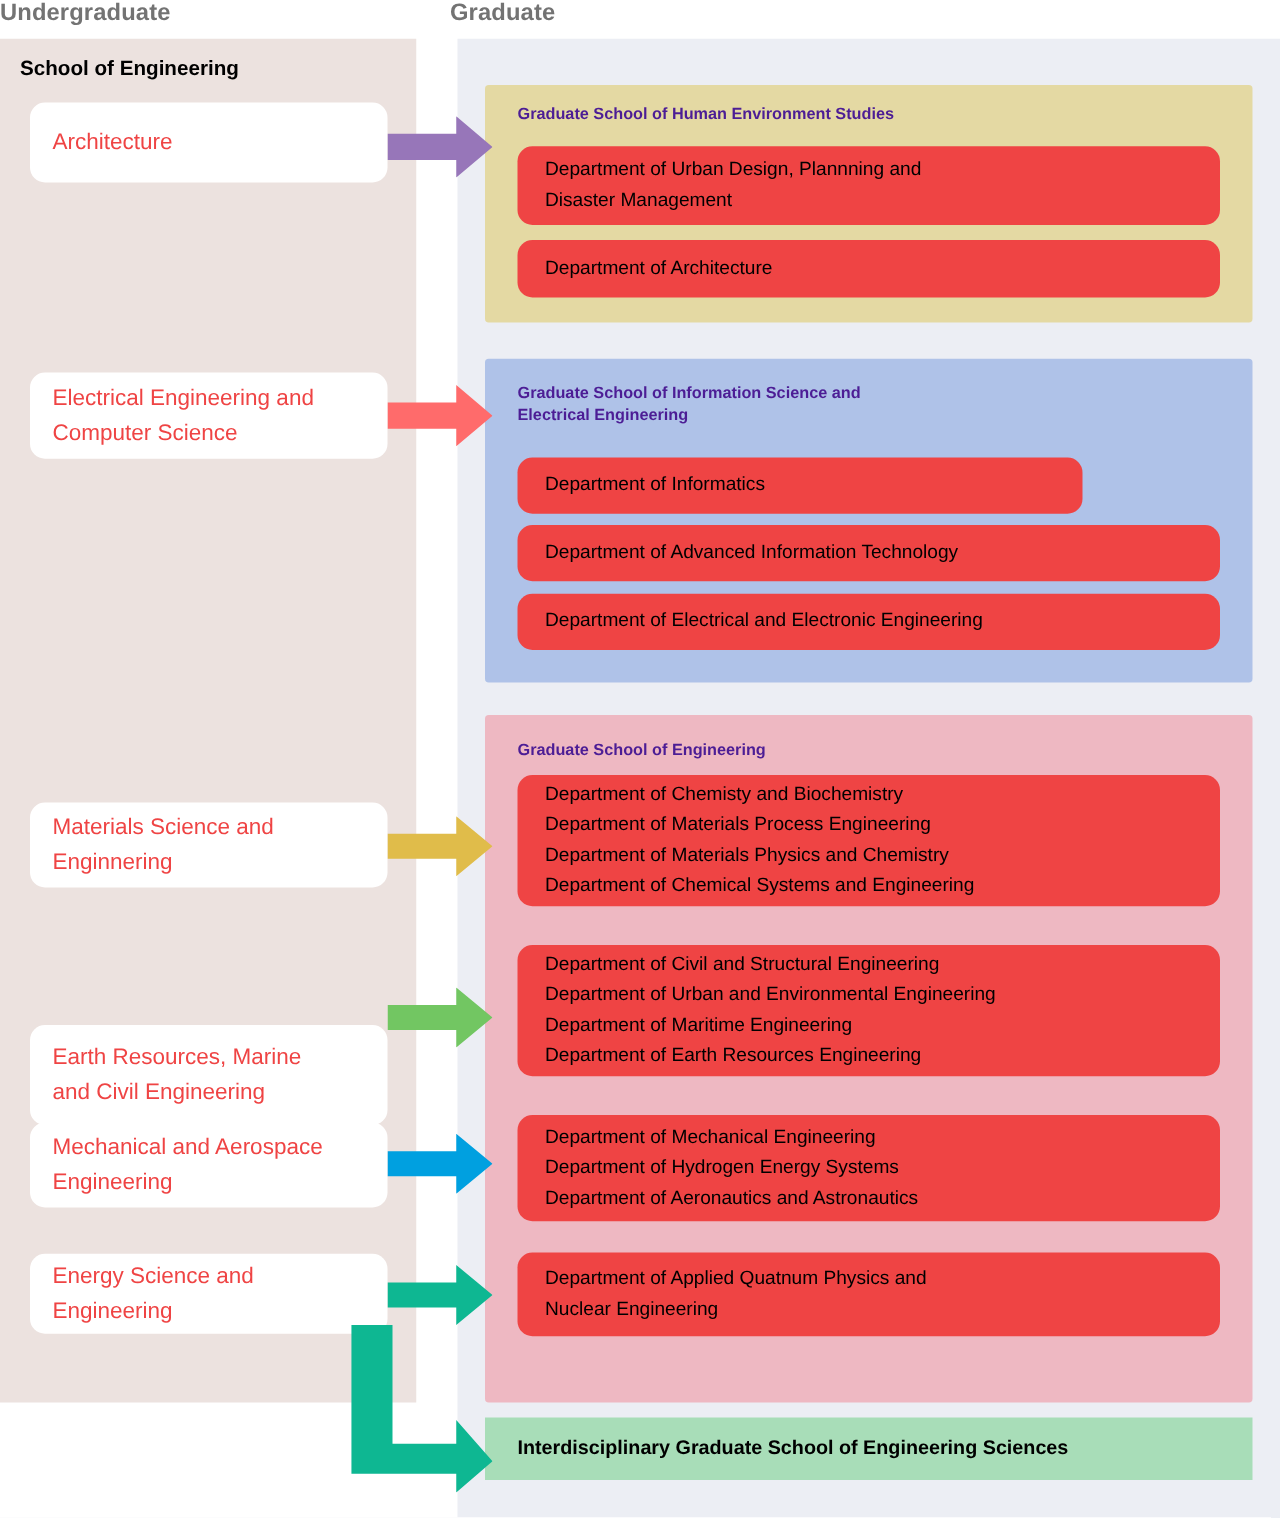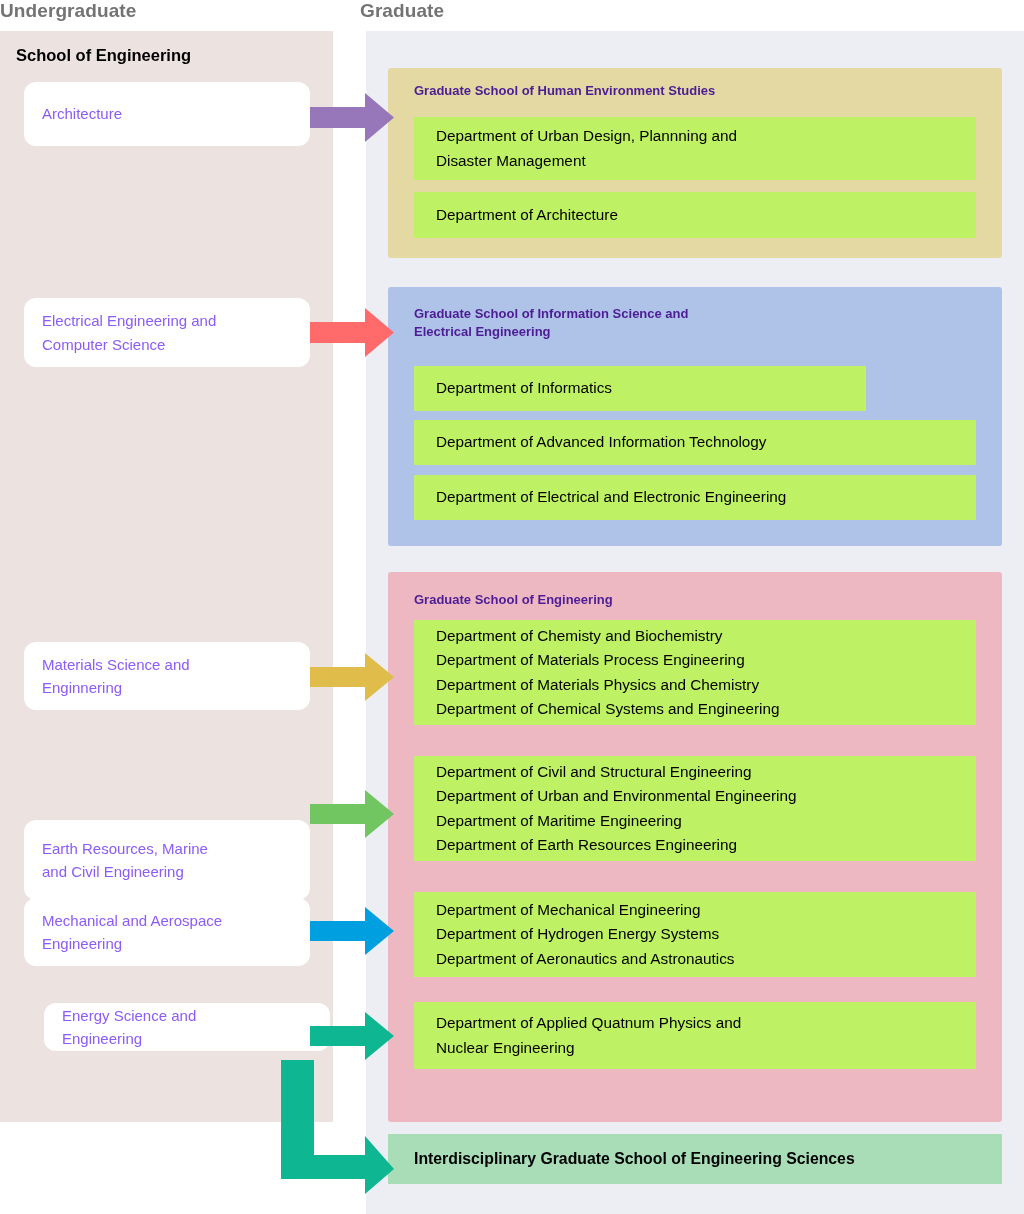--- a/index.html
+++ b/index.html
@@ -67,23 +67,23 @@
     left: 24px;
     width: 286px;
     background: #ffffff;
     border-radius: 12px;
     box-sizing: border-box;
     padding: 0 18px;
     display: flex;
     align-items: center;
   }
   .ug-card .ug-text {
-    font-size: 15px;
+    font-size: 18px;
     line-height: 1.55;
-    color: #8b5cf6;
+    color: #ef4444;
     white-space: pre-line;
   }
 
   
   .grad-group {
     position: absolute;
     left: 388px;
     width: 614px;
     border-radius: 3px;
     box-sizing: border-box;
@@ -92,22 +92,22 @@
     position: absolute;
     left: 26px;
     font-size: 13px;
     font-weight: bold;
     color: #4c1d95;
     line-height: 1.42;
     white-space: pre-line;
   }
   .dept-card {
     position: absolute;
-    background: #bef264;
-    border-radius: 1px;
+    background: #ef4444;
+    border-radius: 12px;
     box-sizing: border-box;
     padding: 0 22px;
     display: flex;
     align-items: center;
   }
   .dept-card .dept-text {
     font-size: 15.3px;
     line-height: 1.57;
     color: #000;
     white-space: pre-line;
@@ -168,21 +168,21 @@
   <div class="ug-card" style="top:780px; height:80px;margin-top:40px;">
     <span class="ug-text">Earth Resources, Marine
 and Civil Engineering</span>
   </div>
 
   <div class="ug-card" style="top:898px; height:68px;">
     <span class="ug-text">Mechanical and Aerospace
 Engineering</span>
   </div>
 
-  <div class="ug-card" style="top:1003px; height:48px;margin-left:20px;">
+  <div class="ug-card" style="top:1003px; height:64px;">
     <span class="ug-text">Energy Science and
 Engineering</span>
   </div>
 
   <div class="grad-group" style="top:68px; height:190px; background:#e4d9a3;">
     <div class="grad-group-title" style="top:14px;">Graduate School of Human Environment Studies</div>
     <div class="dept-card" style="left:26px; top:49px; width:562px; height:63px;">
       <span class="dept-text">Department of Urban Design, Plannning and
 Disaster Management</span>
     </div>

